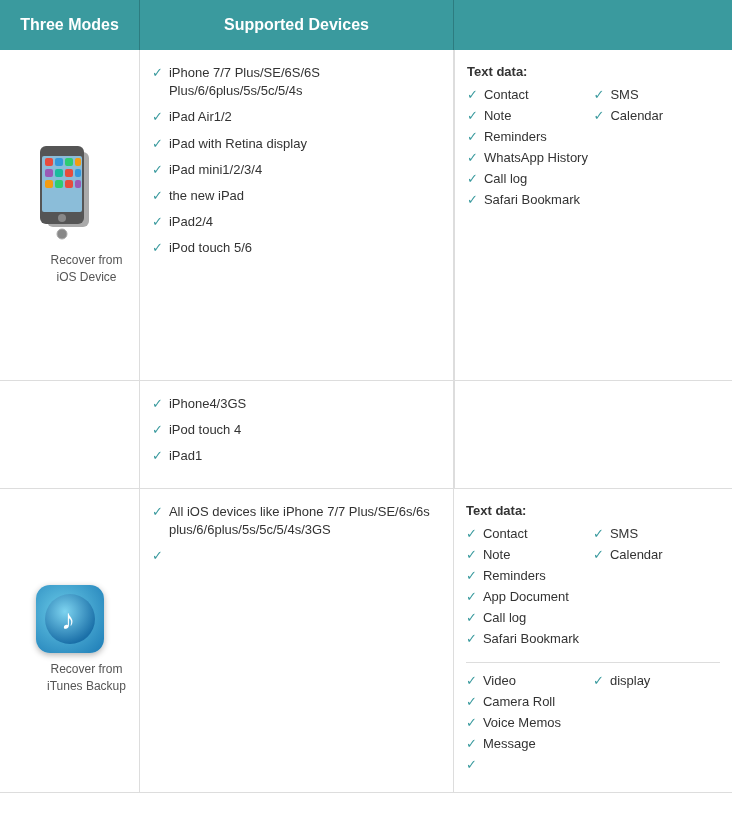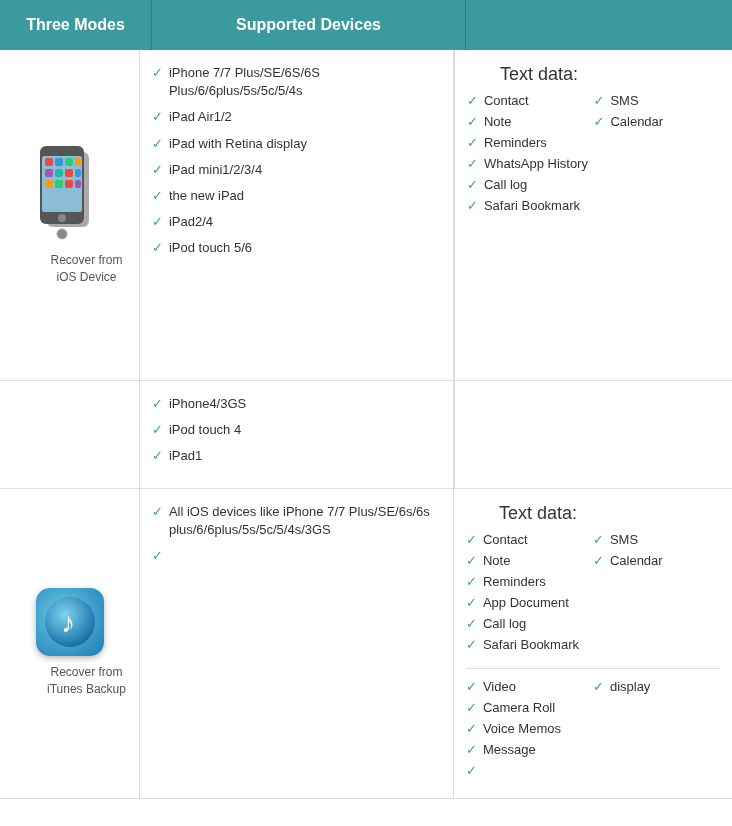--- a/index.html
+++ b/index.html
@@ -9,21 +9,21 @@
       display: flex;
       background: #3a9a9e;
     }
     .header-cell {
       color: white;
       font-size: 16px;
       font-weight: bold;
       padding: 16px 12px;
       text-align: center;
     }
-    .col-mode { width: 152px; border-right: 1px solid #2d7c80; }
+    .col-mode { width: 140px; border-right: 1px solid #2d7c80; }
     .col-devices { width: 314px; border-right: 1px solid #2d7c80; }
     .col-data { flex: 1; }
     .table-row {
       display: flex;
       border-bottom: 1px solid #ddd;
     }
 
     .cell-mode {
       width: 140px;
       border-right: 1px solid #ddd;
@@ -59,24 +59,23 @@
       line-height: 1.4;
     }
     .check {
       color: #3a9a9e;
       margin-right: 6px;
       flex-shrink: 0;
       font-size: 13px;
     }
 
     .data-section-title {
-      font-weight: normal;
+      font-weight: bold;
       margin-bottom: 8px;
-      font-size: 18px;
-      margin-left: 33px;
+      font-size: 13px;
     }
     .data-item {
       display: flex;
       align-items: center;
       margin-bottom: 6px;
     }
 
     
     .itunes-icon {
       width: 68px;

